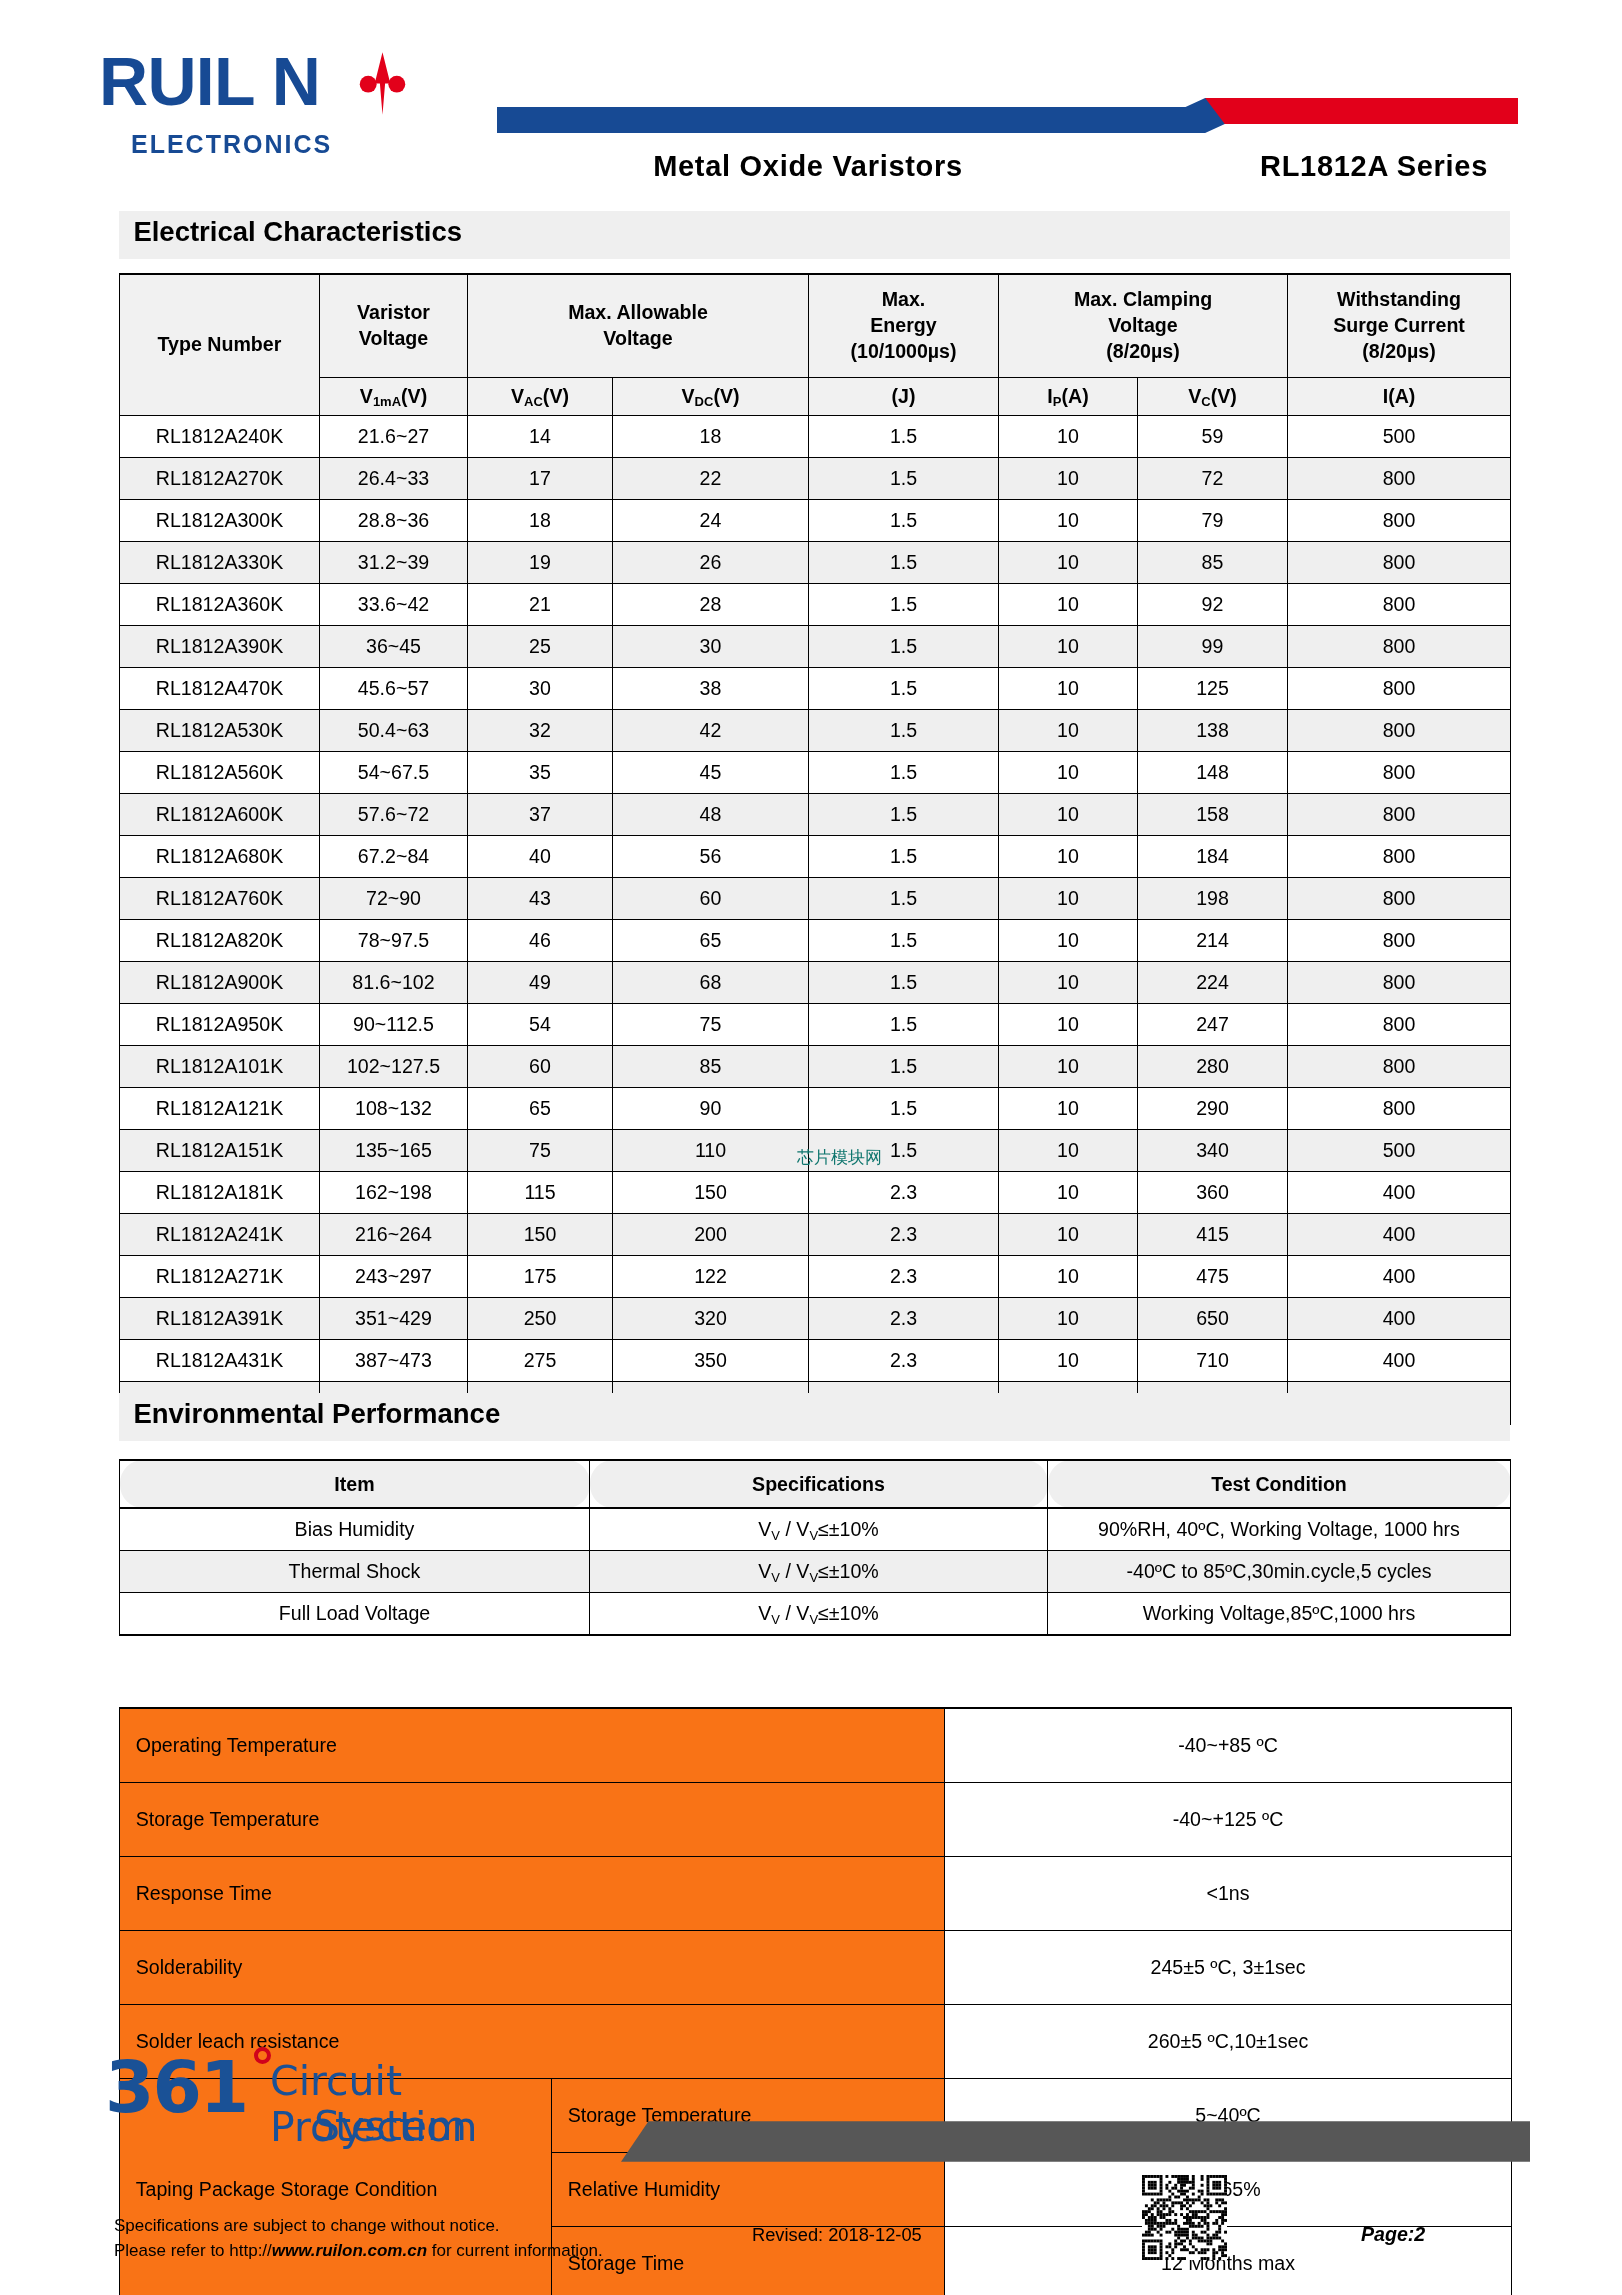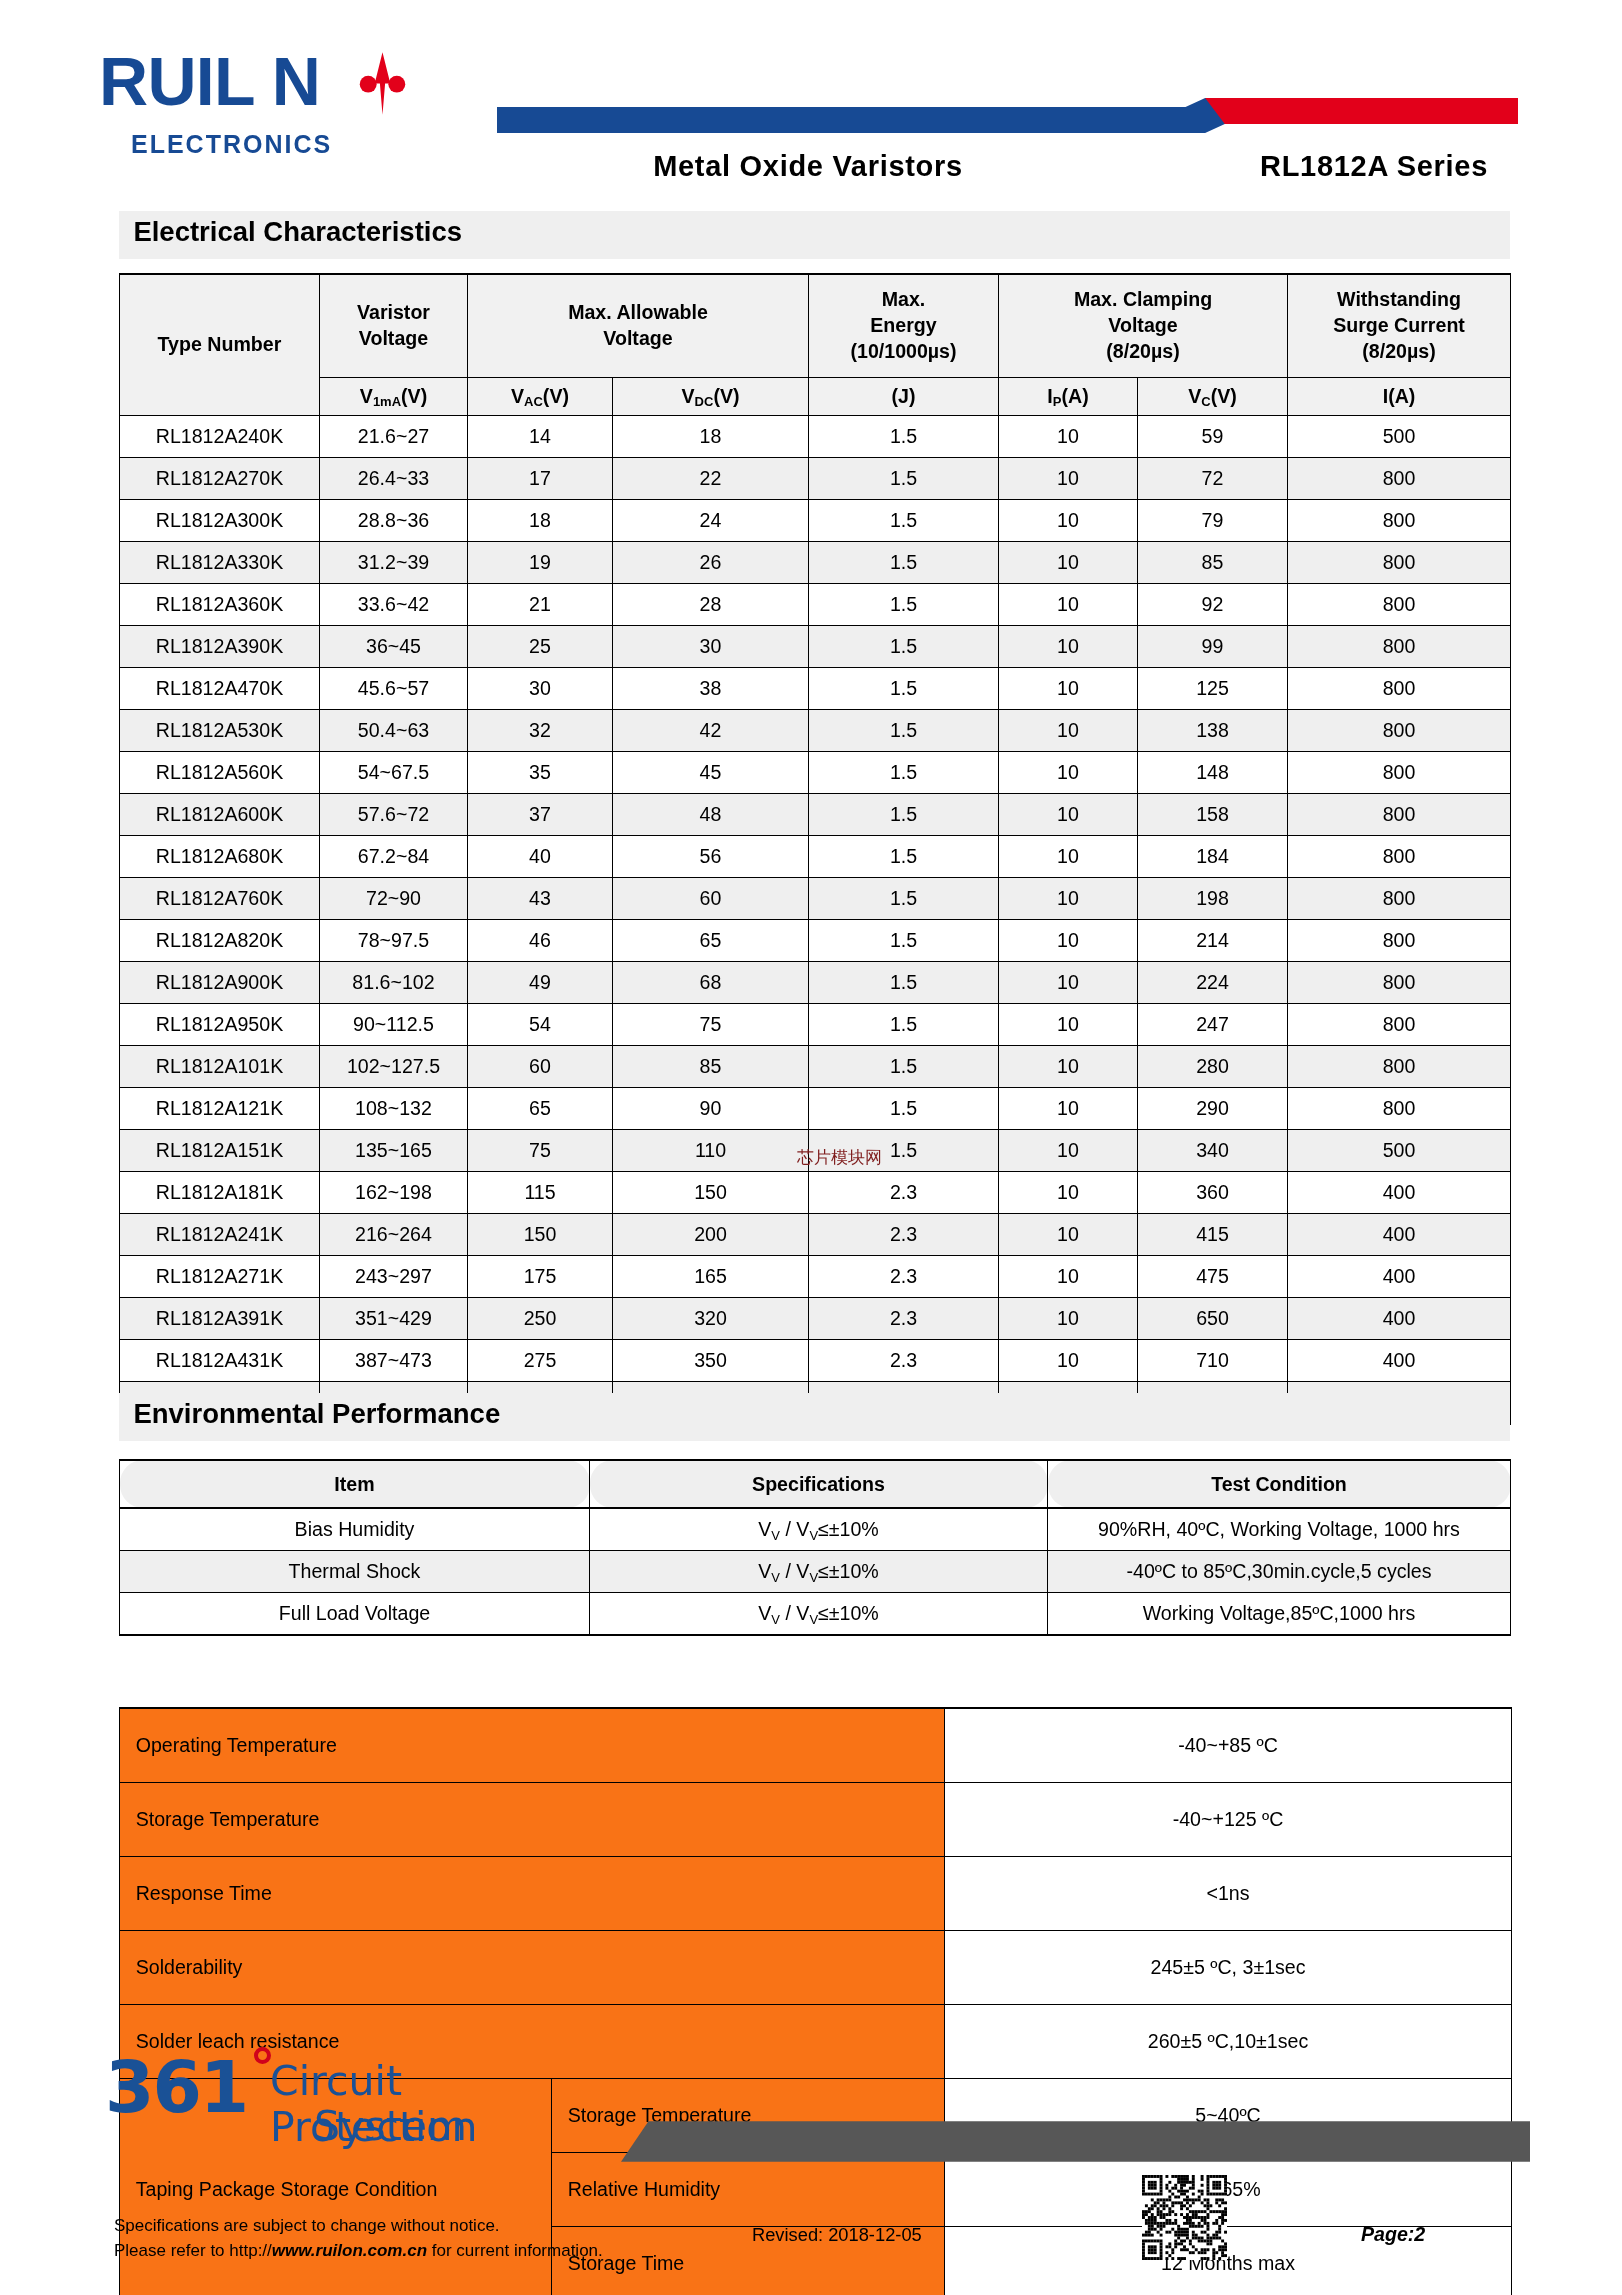--- a/index.html
+++ b/index.html
@@ -96,21 +96,21 @@
     position:absolute;left:209px;top:52px;font-size:41px;color:#1a5196;
     font-family:"DejaVu Sans",sans-serif;line-height:46px;
   }
   .grayband{position:absolute;left:621px;top:2121px;}
   .fnote{position:absolute;left:114px;top:2213px;font-size:17px;color:#000;line-height:25px;}
   .fnote b{font-style:italic;}
   .frev{position:absolute;left:752px;top:2224px;font-size:18.3px;color:#000;}
   .fpage{position:absolute;left:1361px;top:2223px;font-size:19.6px;font-weight:bold;font-style:italic;color:#000;}
   .qr{position:absolute;left:1142px;top:2175px;width:85px;height:85px;}
   .wmark{
-    position:absolute;left:797px;top:1146px;font-size:17px;color:#7f1d1d;
+    position:absolute;left:797px;top:1146px;font-size:17px;color:#0f766e;
     font-family:"DejaVu Sans",sans-serif;white-space:nowrap;
   }
 </style>
 </head>
 <body>
 
 <div class="page">
 
   <div class="header">
 
@@ -376,21 +376,21 @@
           <td>200</td>
           <td>2.3</td>
           <td>10</td>
           <td>415</td>
           <td class="last">400</td>
         </tr>
         <tr>
           <td class="first">RL1812A271K</td>
           <td>243~297</td>
           <td>175</td>
-          <td>165</td>
+          <td>122</td>
           <td>2.3</td>
           <td>10</td>
           <td>475</td>
           <td class="last">400</td>
         </tr>
         <tr>
           <td class="first">RL1812A391K</td>
           <td>351~429</td>
           <td>250</td>
           <td>320</td>

